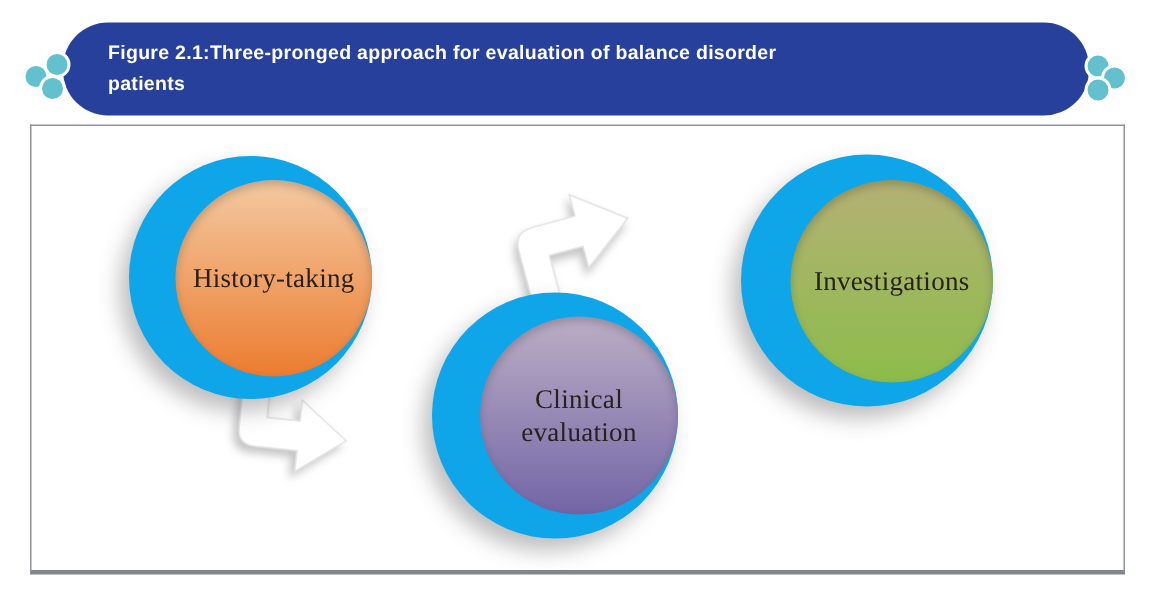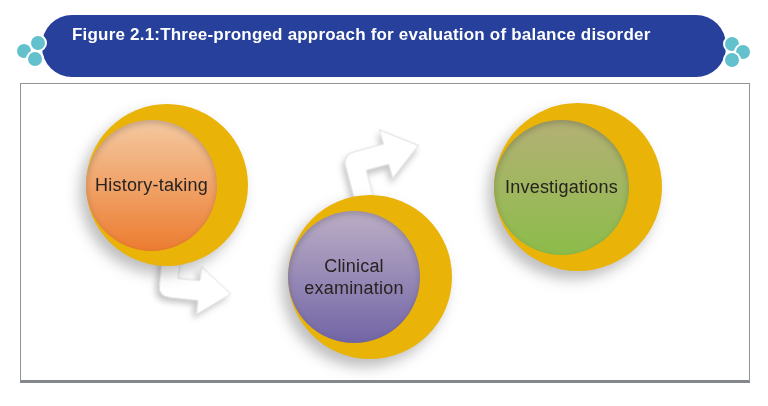--- a/index.html
+++ b/index.html
@@ -16,21 +16,21 @@
     position:absolute; left:42px; top:15px;
     width:684px; height:62px;
     background:#27409B;
     border-radius:30px;
     box-sizing:border-box;
     padding:9px 90px 0 30px;
     z-index:2;
   }
   .banner .t-line {
     color:#ffffff;
-    font-size:17px;
+    font-size:13px;
     font-weight:bold;
     line-height:21px;
     letter-spacing:0.2px;
     white-space:nowrap;
   }
   .dot {
     position:absolute;
     width:18px; height:18px;
     border-radius:50%;
     background:#63C1CD;
@@ -53,24 +53,25 @@
     border:1px solid #909398;
     border-bottom:3px solid #83868b;
     box-sizing:border-box;
     z-index:1;
   }
 
   
   .step {
     position:absolute;
     border-radius:50%;
-    background:#eab308;
+    background:#0ea5e9;
     box-shadow:-6px 8px 14px rgba(70,70,75,0.35);
-    display:flex; align-items:center; justify-content:flex-start;
+    display:flex; align-items:center; justify-content:flex-end;
     z-index:5;
+    font-family:Liberation Serif, serif;
   }
   .step-inner {
     border-radius:50%;
     display:flex; align-items:center; justify-content:center;
     text-align:center;
     box-shadow:inset 0 3px 6px rgba(0,0,0,0.20);
   }
   .step-label {
     color:#27221f;
     font-size:18px;
@@ -109,20 +110,21 @@
 
 <span class="dot l1"></span>
 <span class="dot l2"></span>
 <span class="dot l3"></span>
 <span class="dot r1"></span>
 <span class="dot r2"></span>
 <span class="dot r3"></span>
 
 <div class="banner">
   <div class="t-line">Figure 2.1:Three-pronged approach for evaluation of balance disorder</div>
+  <div class="t-line">patients</div>
 </div>
 
 <div class="frame"></div>
 
 <div class="arrow arrow1">
   <svg width="84" height="74" viewBox="0 0 84 74">
     <path d="M6,0 L24,0 L24,36 L46,36 L46,22 L78,46 L46,70 L46,56 L18,56 Q6,56 6,44 Z"></path>
   </svg>
 </div>
 
@@ -133,21 +135,21 @@
 </div>
 
 <div class="step step1">
   <div class="step-inner" style="background: linear-gradient(rgb(244, 201, 161), rgb(236, 124, 48));">
     <span class="step-label">History-taking</span>
   </div>
 </div>
 
 <div class="step step2">
   <div class="step-inner" style="background: linear-gradient(rgb(188, 174, 197), rgb(114, 101, 166));">
-    <span class="step-label">Clinical examination</span>
+    <span class="step-label">Clinical evaluation</span>
   </div>
 </div>
 
 <div class="step step3">
   <div class="step-inner" style="background: linear-gradient(rgb(180, 177, 117), rgb(140, 188, 74));">
     <span class="step-label">Investigations</span>
   </div>
 </div>
 
 </body></html>

